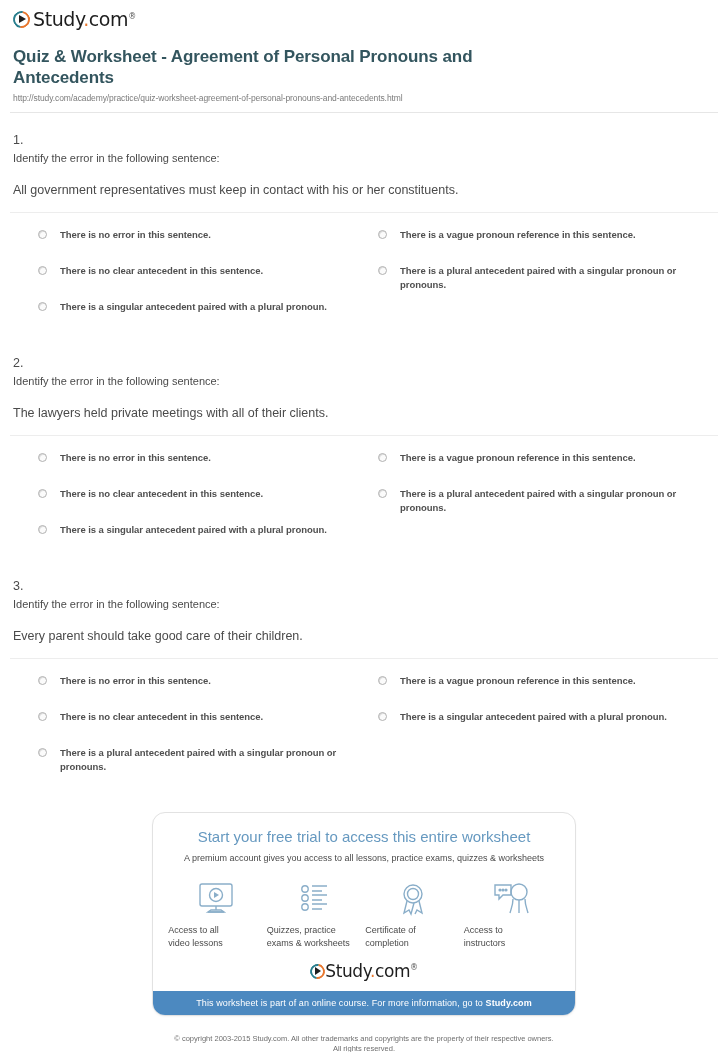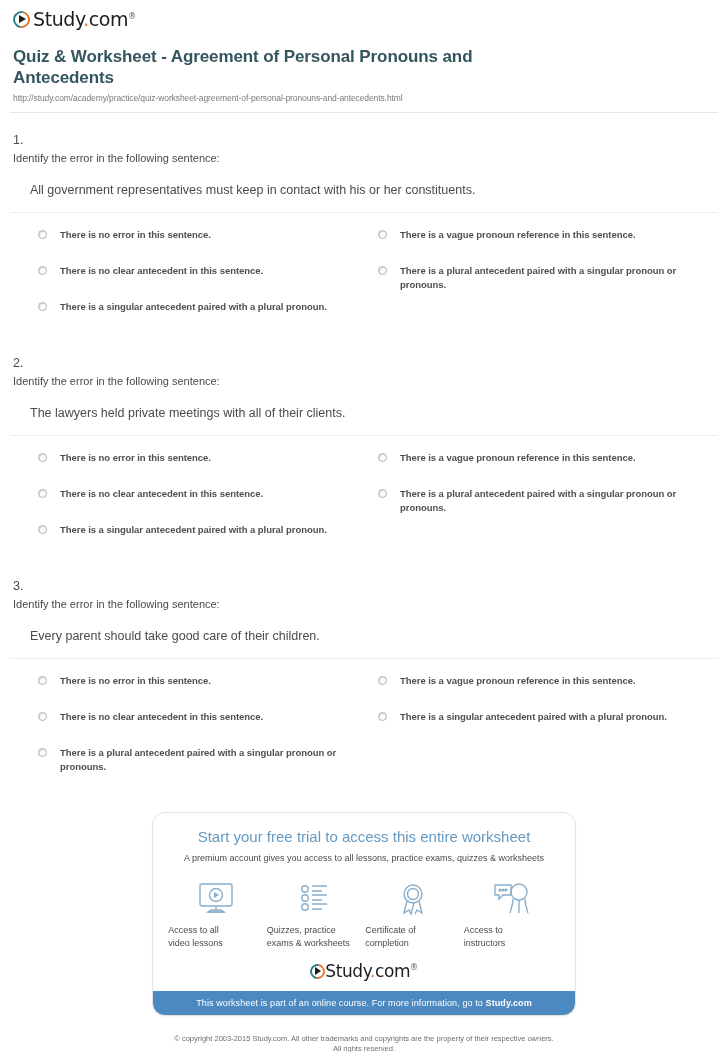--- a/index.html
+++ b/index.html
@@ -101,21 +101,20 @@
     color: #4a4a4a;
     padding-left: 3px;
     line-height: 19px;
   }
   .q-sentence {
     font-size: 12.5px;
     color: #4a4a4a;
     padding-left: 3px;
     margin-top: 13px;
     line-height: 18px;
-    margin-left: 17px;
   }
   .q-rule {
     height: 1px;
     background: #ededed;
     margin-top: 13px;
   }
 
   .options {
     display: flex;
     flex-wrap: wrap;

